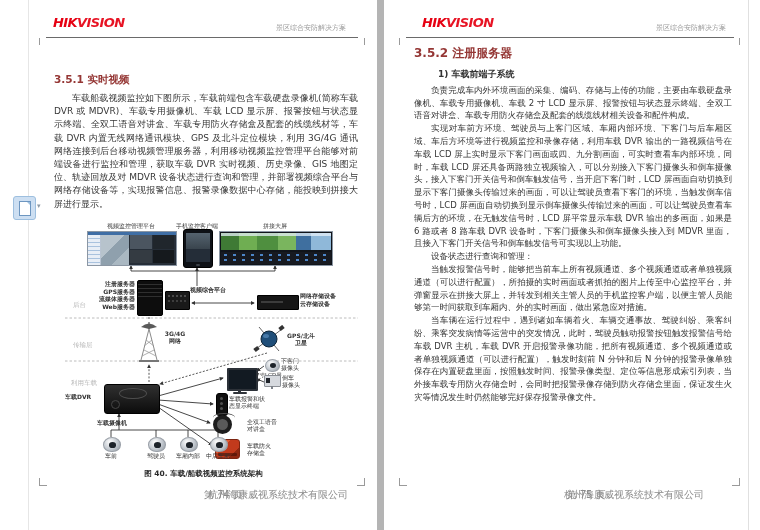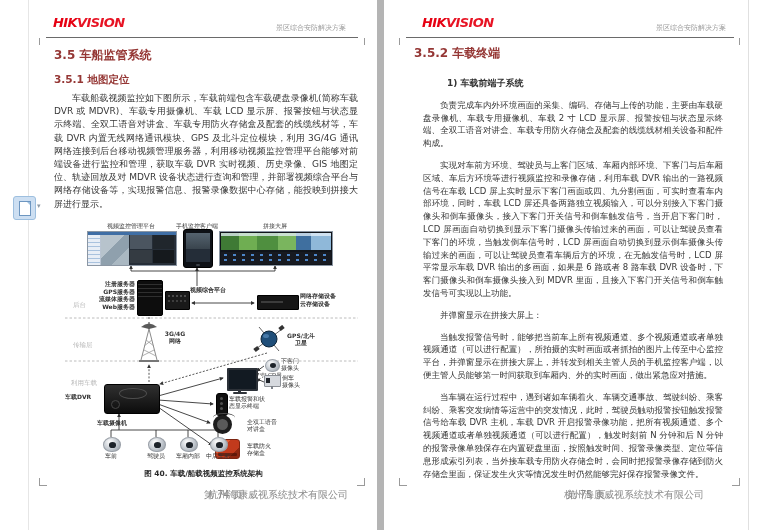--- a/index.html
+++ b/index.html
@@ -51,21 +51,21 @@
   .para {
     position:absolute; left:25px; right:20px; top:92px;
     font-size:9px; line-height:13.2px; color:#363636;
     text-align:justify; text-indent:18px;
   }
   .rp-body {
     position:absolute; left:30px; right:16px; top:68px; bottom:46px;
     font-size:8.5px; line-height:12.8px; color:#363636;
     text-align:justify; overflow:hidden;
   }
-  .rp-body p { margin:9px; text-indent:17px; }
+  .rp-body p { margin:0; text-indent:17px; }
   .rp-body p.sub { text-indent:0; padding-left:24px; font-weight:bold; font-size:9px; color:#333333; margin-bottom:3px; }
 
   
   .footer { position:absolute; left:0; right:0; top:488px; height:12px; font-size:10px; color:#8a8a8a; }
   .footer .pageno  { position:absolute; left:40px; right:0; text-align:center; }
   .footer .company { position:absolute; }
   .page.left  .footer .company { right:30px; }
   .page.right .footer .company { right:44px; }
 
   
@@ -171,22 +171,21 @@
 
 <div class="stage">
 
   <div class="page left">
     <div class="logo"><span class="hik">HIK</span><span class="vision">VISION</span></div>
     <div class="doc-title">景区综合安防解决方案</div>
     <div class="header-rule"></div>
     <div class="mark tl"></div>
     <div class="mark tr"></div>
 
-    <div class="h1">3.5 车船监管系统</div>
-    <div class="h2">3.5.1 地图定位</div>
+    <div class="h2">3.5.1 实时视频</div>
     <div class="para">车载船载视频监控如下图所示，车载前端包含车载硬盘录像机(简称车载 DVR 或 MDVR)、车载专用摄像机、车载 LCD 显示屏、报警按钮与状态显示终端、全双工语音对讲盒、车载专用防火存储盒及配套的线缆线材等，车载 DVR 内置无线网络通讯模块、GPS 及北斗定位模块，利用 3G/4G 通讯网络连接到后台移动视频管理服务器，利用移动视频监控管理平台能够对前端设备进行监控和管理，获取车载 DVR 实时视频、历史录像、GIS 地图定位、轨迹回放及对 MDVR 设备状态进行查询和管理，并部署视频综合平台与网络存储设备等，实现报警信息、报警录像数据中心存储，能投映到拼接大屏进行显示。</div>
 
     <div class="diagram">
 
       <svg class="wires" viewBox="0 0 305 246">
         <defs>
           <marker id="ah" viewBox="0 0 4 4" markerWidth="4.5" markerHeight="4.5" refX="3.2" refY="2" orient="auto-start-reverse">
             <path d="M0,0L4,2L0,4Z" fill="#333"></path>
           </marker>
         </defs>
@@ -351,27 +350,27 @@
 
   <div class="gap-strip"></div>
 
   <div class="page right">
     <div class="logo"><span class="hik">HIK</span><span class="vision">VISION</span></div>
     <div class="doc-title">景区综合安防解决方案</div>
     <div class="header-rule"></div>
     <div class="mark tl"></div>
     <div class="mark tr"></div>
 
-    <div class="h1">3.5.2 车载终端</div>
+    <div class="h1">3.5.2 注册服务器</div>
 
     <div class="rp-body">
       <p class="sub">1) 车载前端子系统</p>
       <p>负责完成车内外环境画面的采集、编码、存储与上传的功能，主要由车载硬盘录像机、车载专用摄像机、车载 2 寸 LCD 显示屏、报警按钮与状态显示终端、全双工语音对讲盒、车载专用防火存储盒及配套的线缆线材相关设备和配件构成。</p>
       <p>实现对车前方环境、驾驶员与上客门区域、车厢内部环境、下客门与后车厢区域、车后方环境等进行视频监控和录像存储，利用车载 DVR 输出的一路视频信号在车载 LCD 屏上实时显示下客门画面或四、九分割画面，可实时查看车内部环境，同时，车载 LCD 屏还具备两路独立视频输入，可以分别接入下客门摄像头和倒车摄像头，接入下客门开关信号和倒车触发信号，当开启下客门时，LCD 屏画面自动切换到显示下客门摄像头传输过来的画面，可以让驾驶员查看下客门的环境，当触发倒车信号时，LCD 屏画面自动切换到显示倒车摄像头传输过来的画面，可以让驾驶员查看车辆后方的环境，在无触发信号时，LCD 屏平常显示车载 DVR 输出的多画面，如果是 6 路或者 8 路车载 DVR 设备时，下客门摄像头和倒车摄像头接入到 MDVR 里面，且接入下客门开关信号和倒车触发信号可实现以上功能。</p>
-      <p>并弹窗显示在拼接大屏上：</p>
+      <p>设备状态进行查询和管理：</p>
       <p>当触发报警信号时，能够把当前车上所有视频通道、多个视频通道或者单独视频通道（可以进行配置），所拍摄的实时画面或者抓拍的图片上传至中心监控平台，并弹窗显示在拼接大屏上，并转发到相关主管人员的手机监控客户端，以便主管人员能够第一时间获取到车厢内、外的实时画面，做出紧急应对措施。</p>
       <p>当车辆在运行过程中，遇到诸如车辆着火、车辆交通事故、驾驶纠纷、乘客纠纷、乘客突发病情等运营中的突发情况，此时，驾驶员触动报警按钮触发报警信号给车载 DVR 主机，车载 DVR 开启报警录像功能，把所有视频通道、多个视频通道或者单独视频通道（可以进行配置），触发时刻前 N 分钟和后 N 分钟的报警录像单独保存在内置硬盘里面，按照触发时间、报警录像类型、定位等信息形成索引列表，当外接车载专用防火存储盒时，会同时把报警录像存储到防火存储盒里面，保证发生火灾等情况发生时仍然能够完好保存报警录像文件。</p>
     </div>
 
     <div class="footer">
       <div class="pageno">第 75 页</div>
       <div class="company">杭州海康威视系统技术有限公司</div>
     </div>
     <div class="mark bl"></div>
     <div class="mark br"></div>

